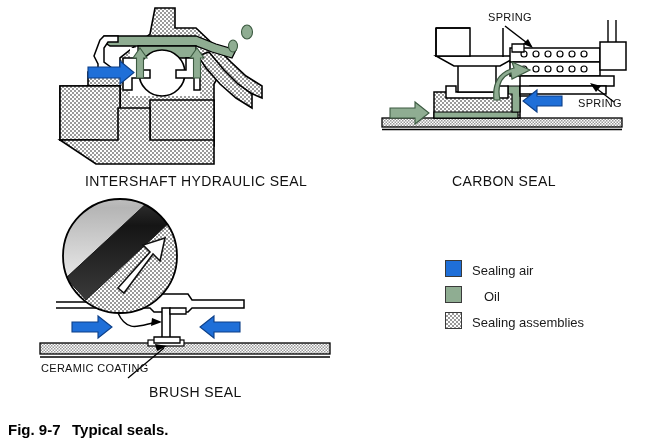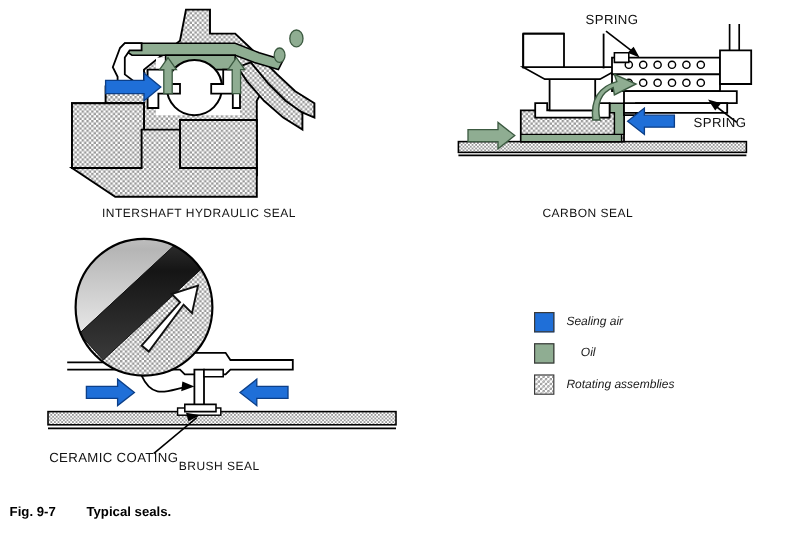--- a/index.html
+++ b/index.html
@@ -6,24 +6,24 @@
   body{
     width:666px;height:446px;position:relative;overflow:hidden;
     font-family:"Liberation Sans", sans-serif;
     -webkit-font-smoothing:antialiased;
   }
   .fig{position:absolute;left:0;top:0;width:666px;height:446px;}
   .lbl{
     position:absolute;font-family:"Liberation Sans", sans-serif;
     color:#111;white-space:nowrap;
   }
-  .panel-title{font-size:10px;letter-spacing:.4px;}
+  .panel-title{font-size:14px;letter-spacing:.4px;}
   .callout{font-size:11px;letter-spacing:.3px;text-align:right;}
-  .legend-text{font-size:10px;color:#1a1a1a;font-style:italic;}
-  .caption-bold{font-weight:bold;font-size:11px;color:#000;}
+  .legend-text{font-size:13px;color:#1a1a1a;}
+  .caption-bold{font-weight:bold;font-size:15px;color:#000;}
   .legend-swatch{
     position:absolute;width:17px;height:17px;
     border:1px solid #3a3a3a;box-sizing:border-box;
   }
   .sw-air{background:#1f6fd8;}
   .sw-oil{background:#8fad92;}
   .sw-rot{
     background-color:#ffffff;
     background-image:
       linear-gradient(45deg,#9a9a9a 25%,transparent 25%,transparent 75%,#9a9a9a 75%),
@@ -216,29 +216,29 @@
 <div class="lbl panel-title" style="left:85px;top:173px;">INTERSHAFT HYDRAULIC SEAL</div>
 
 <div class="lbl panel-title" style="left:452px;top:173px;">CARBON SEAL</div>
 
 <div class="lbl panel-title" style="left:149px;top:384px;">BRUSH SEAL</div>
 
 <div class="lbl callout" style="left:488px;top:11px;">SPRING</div>
 
 <div class="lbl callout" style="left:578px;top:97px;">SPRING</div>
 
-<div class="lbl callout" style="left:41px;top:376px;">CERAMIC COATING</div>
+<div class="lbl callout" style="left:41px;top:362px;">CERAMIC COATING</div>
 
 <div>
   <div class="legend-swatch sw-air" style="left:445px;top:260px;"></div>
   <div class="lbl legend-text" style="left:472px;top:263px;">Sealing air</div>
 
   <div class="legend-swatch sw-oil" style="left:445px;top:286px;"></div>
   <div class="lbl legend-text" style="left:484px;top:289px;">Oil</div>
 
   <div class="legend-swatch sw-rot" style="left:445px;top:312px;"></div>
-  <div class="lbl legend-text" style="left:472px;top:315px;">Rotating assemblies</div>
+  <div class="lbl legend-text" style="left:472px;top:315px;">Sealing assemblies</div>
 </div>
 
 <div>
   <div class="lbl caption-bold" style="left:8px;top:421px;">Fig. 9-7</div>
   <div class="lbl caption-bold" style="left:72px;top:421px;">Typical seals.</div>
 </div>
 
 </body></html>

